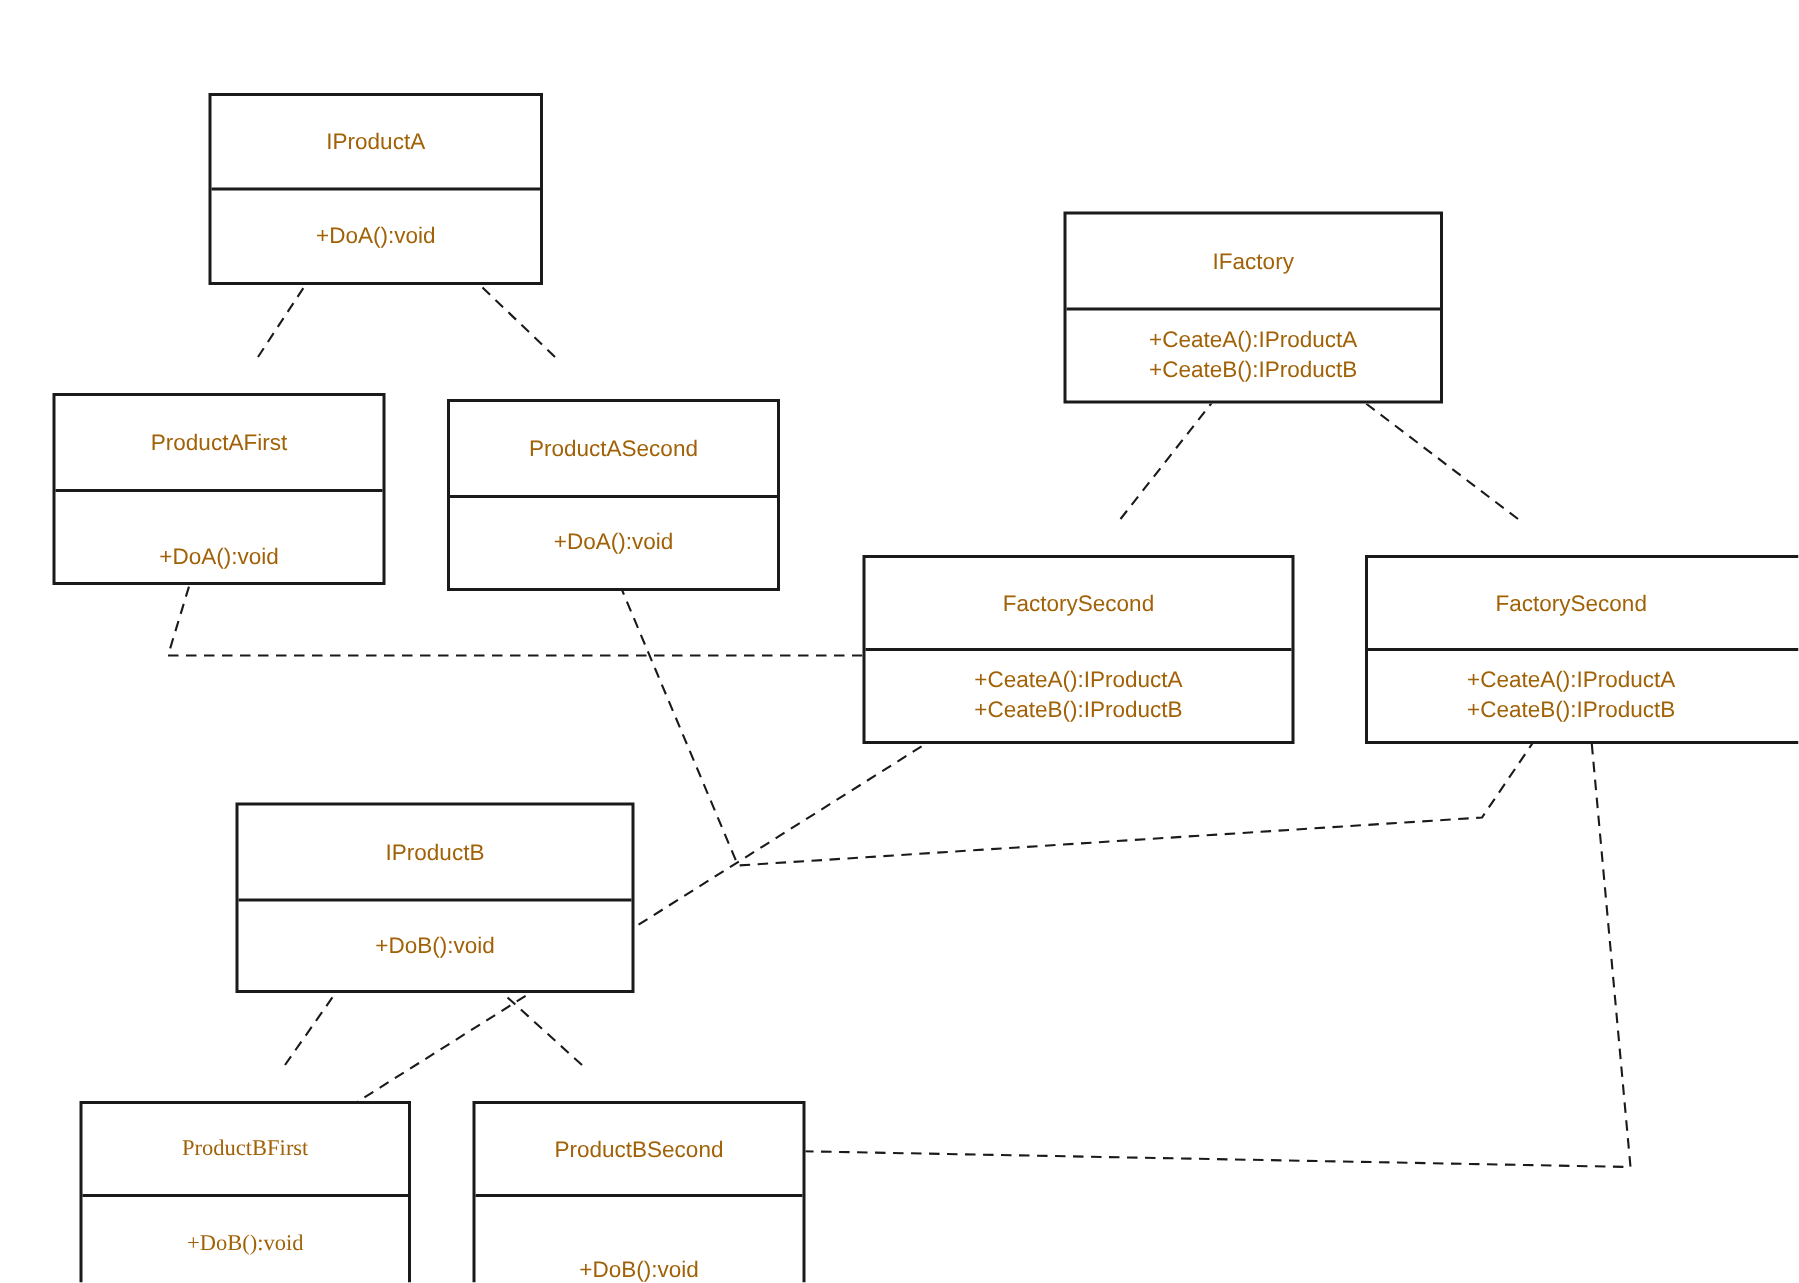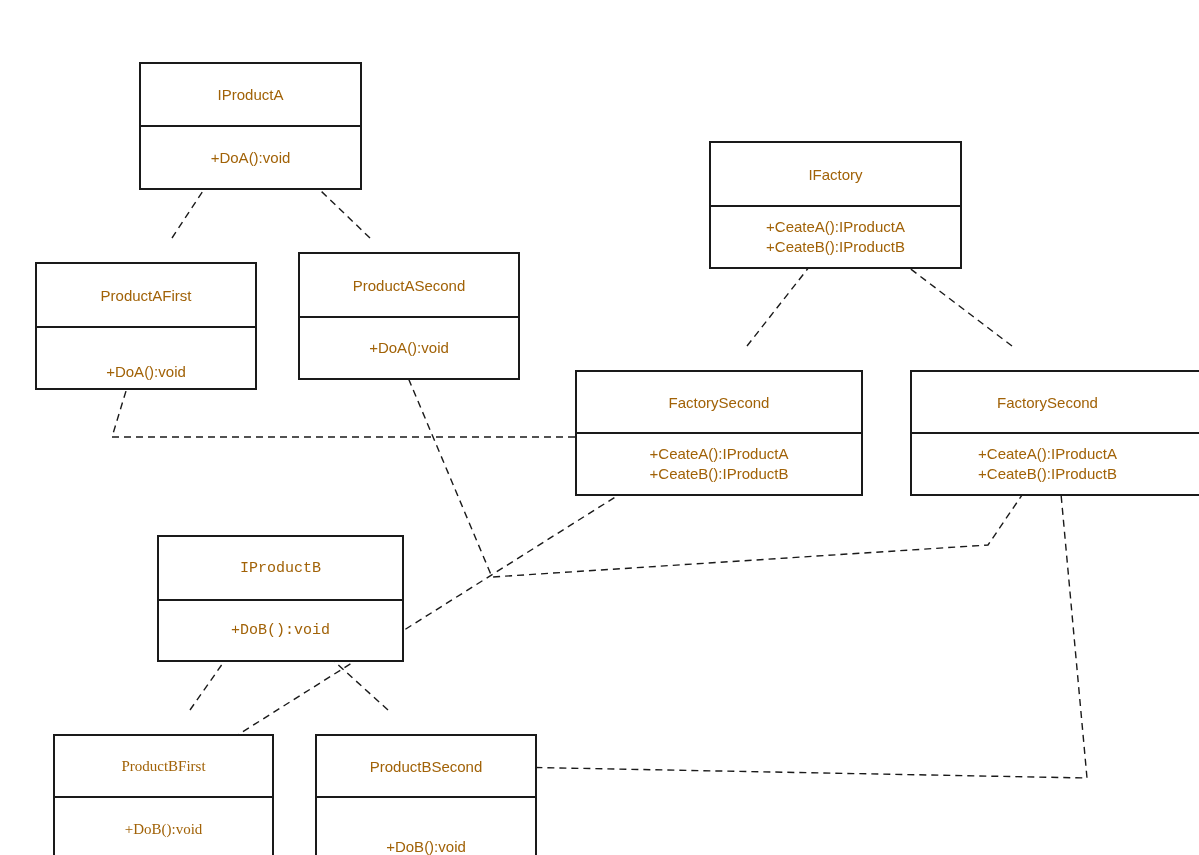--- a/index.html
+++ b/index.html
@@ -105,21 +105,21 @@
     </div>
   </div>
 
   <div class="uml-class" style="left:35px; top:238px; width:222px; height:128px;gap:28px;">
     <div class="uml-name" style="height:62px">ProductAFirst</div>
     <div class="uml-methods">
       <div>+DoA():void</div>
     </div>
   </div>
 
-  <div class="uml-class" style="left:298px; top:228px; width:222px; height:128px;">
+  <div class="uml-class" style="left:298px; top:242px; width:222px; height:128px;">
     <div class="uml-name" style="height:62px">ProductASecond</div>
     <div class="uml-methods">
       <div>+DoA():void</div>
     </div>
   </div>
 
   <div class="uml-class" style="left:575px; top:346px; width:288px; height:126px;">
     <div class="uml-name" style="height:60px">FactorySecond</div>
     <div class="uml-methods">
       <div>+CeateA():IProductA</div>
@@ -128,21 +128,21 @@
   </div>
 
   <div class="uml-class clip-right" style="left:910px; top:346px; width:300px; height:126px;">
     <div class="uml-name" style="height:60px">FactorySecond</div>
     <div class="uml-methods">
       <div>+CeateA():IProductA</div>
       <div>+CeateB():IProductB</div>
     </div>
   </div>
 
-  <div class="uml-class" style="left:157px; top:511px; width:247px; height:127px;font-family:Liberation Mono, monospace;">
+  <div class="uml-class" style="left:157px; top:511px; width:266px; height:127px;">
     <div class="uml-name" style="height:62px">IProductB</div>
     <div class="uml-methods">
       <div>+DoB():void</div>
     </div>
   </div>
 
   <div class="uml-class" style="left:53px; top:710px; width:221px; height:128px;font-family:Liberation Serif, serif;">
     <div class="uml-name" style="height:60px">ProductBFirst</div>
     <div class="uml-methods">
       <div>+DoB():void</div>

